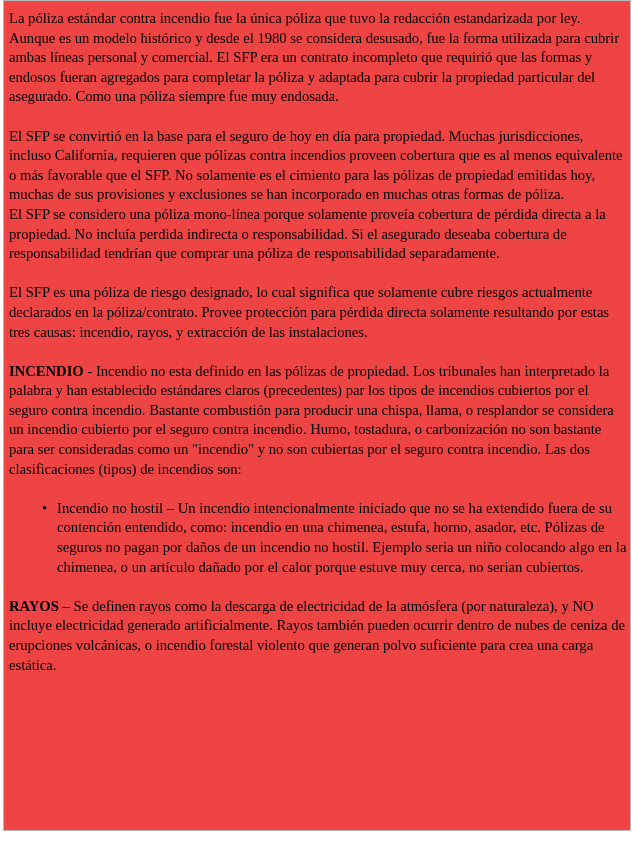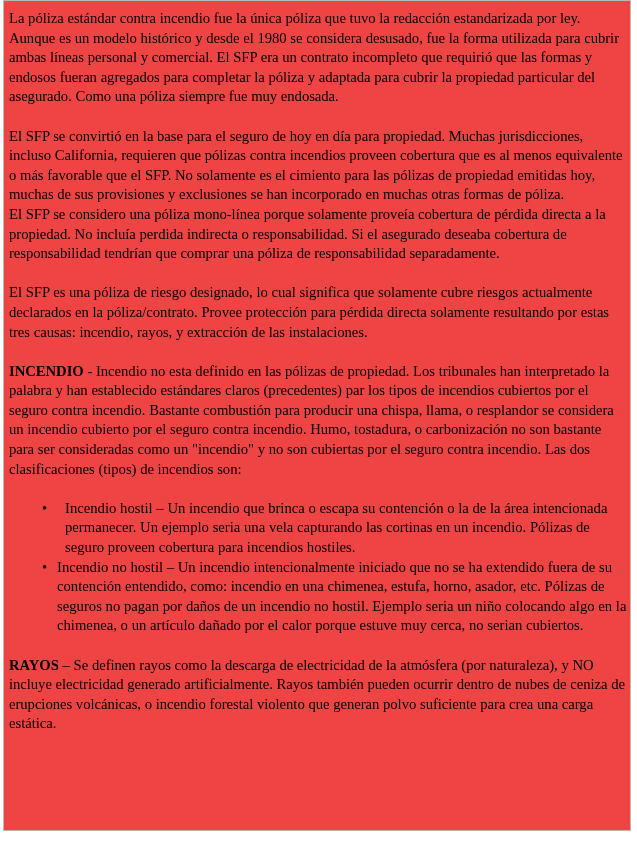--- a/index.html
+++ b/index.html
@@ -116,21 +116,20 @@
 
     <p class="para">El SFP es una póliza de riesgo designado, lo cual significa que solamente cubre riesgos actualmente declarados en la póliza/contrato. Provee protección para pérdida directa solamente resultando por estas tres causas: incendio, rayos, y extracción de las instalaciones.</p>
 
     <div class="spacer">&nbsp;</div>
 
     <p class="para"><span class="heading-term">INCENDIO</span><span> - </span><span>Incendio no esta definido en las pólizas de propiedad. Los tribunales han interpretado la palabra y han establecido estándares claros (precedentes) par los tipos de incendios cubiertos por el seguro contra incendio. Bastante combustión para producir una chispa, llama, o resplandor se considera un incendio cubierto por el seguro contra incendio. Humo, tostadura, o carbonización no son bastante para ser consideradas como un "incendio" y no son cubiertas por el seguro contra incendio. Las dos clasificaciones (tipos) de incendios son:</span></p>
 
     <div class="spacer">&nbsp;</div>
 
     <ul class="bullets">
-      <li class="bullet-wide"><span>Incendio hostil – Un incendio que brinca o escapa su contención o la de la área intencionada permanecer. Un ejemplo seria una vela capturando las cortinas en un incendio. Pólizas de seguro proveen cobertura para incendios hostiles.</span></li>
       <li class="bullet-tight"><span>Incendio no hostil – Un incendio intencionalmente iniciado que no se ha extendido fuera de su contención entendido, como: incendio en una chimenea, estufa, horno, asador, etc.  Pólizas de seguros no pagan por daños de un incendio no hostil. Ejemplo seria un niño colocando algo en la chimenea, o un artículo dañado por el calor porque estuve muy cerca, no serian cubiertos.</span></li>
     </ul>
 
     <div class="spacer">&nbsp;</div>
 
     <p class="para"><span class="heading-term">RAYOS</span><span> – </span><span>Se definen rayos como la descarga de electricidad de la atmósfera (por naturaleza), y NO incluye electricidad generado artificialmente. Rayos también pueden ocurrir dentro de nubes de ceniza de erupciones volcánicas, o incendio forestal violento que generan polvo suficiente para crea una carga estática.</span></p>
 
   </div>
 </div>
 

